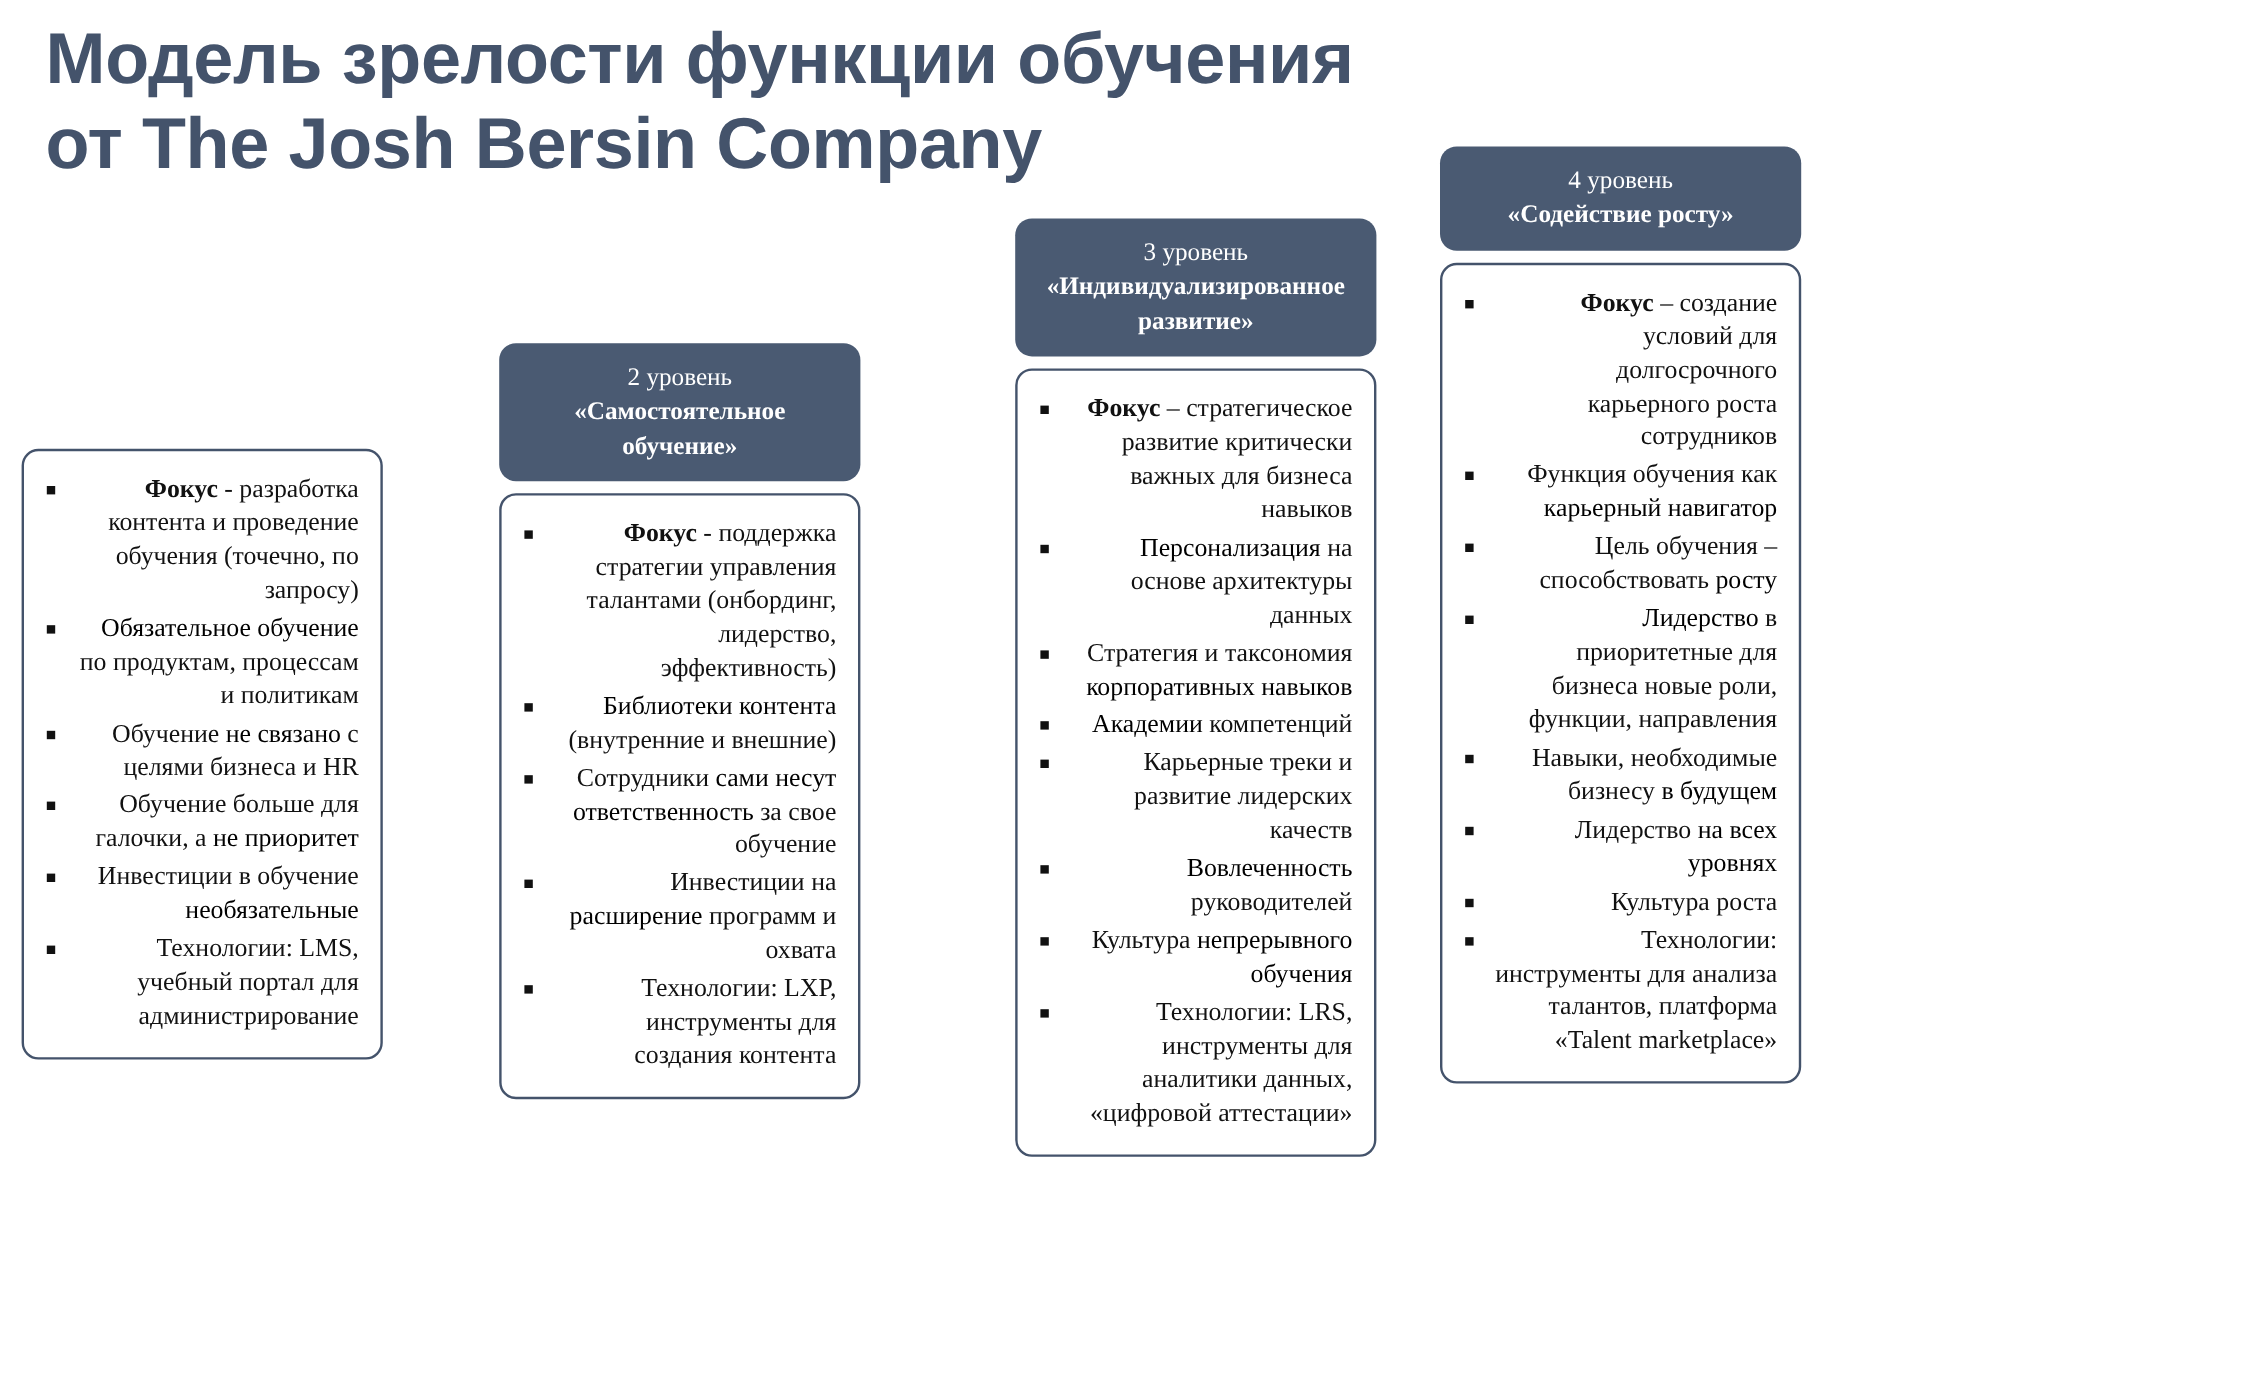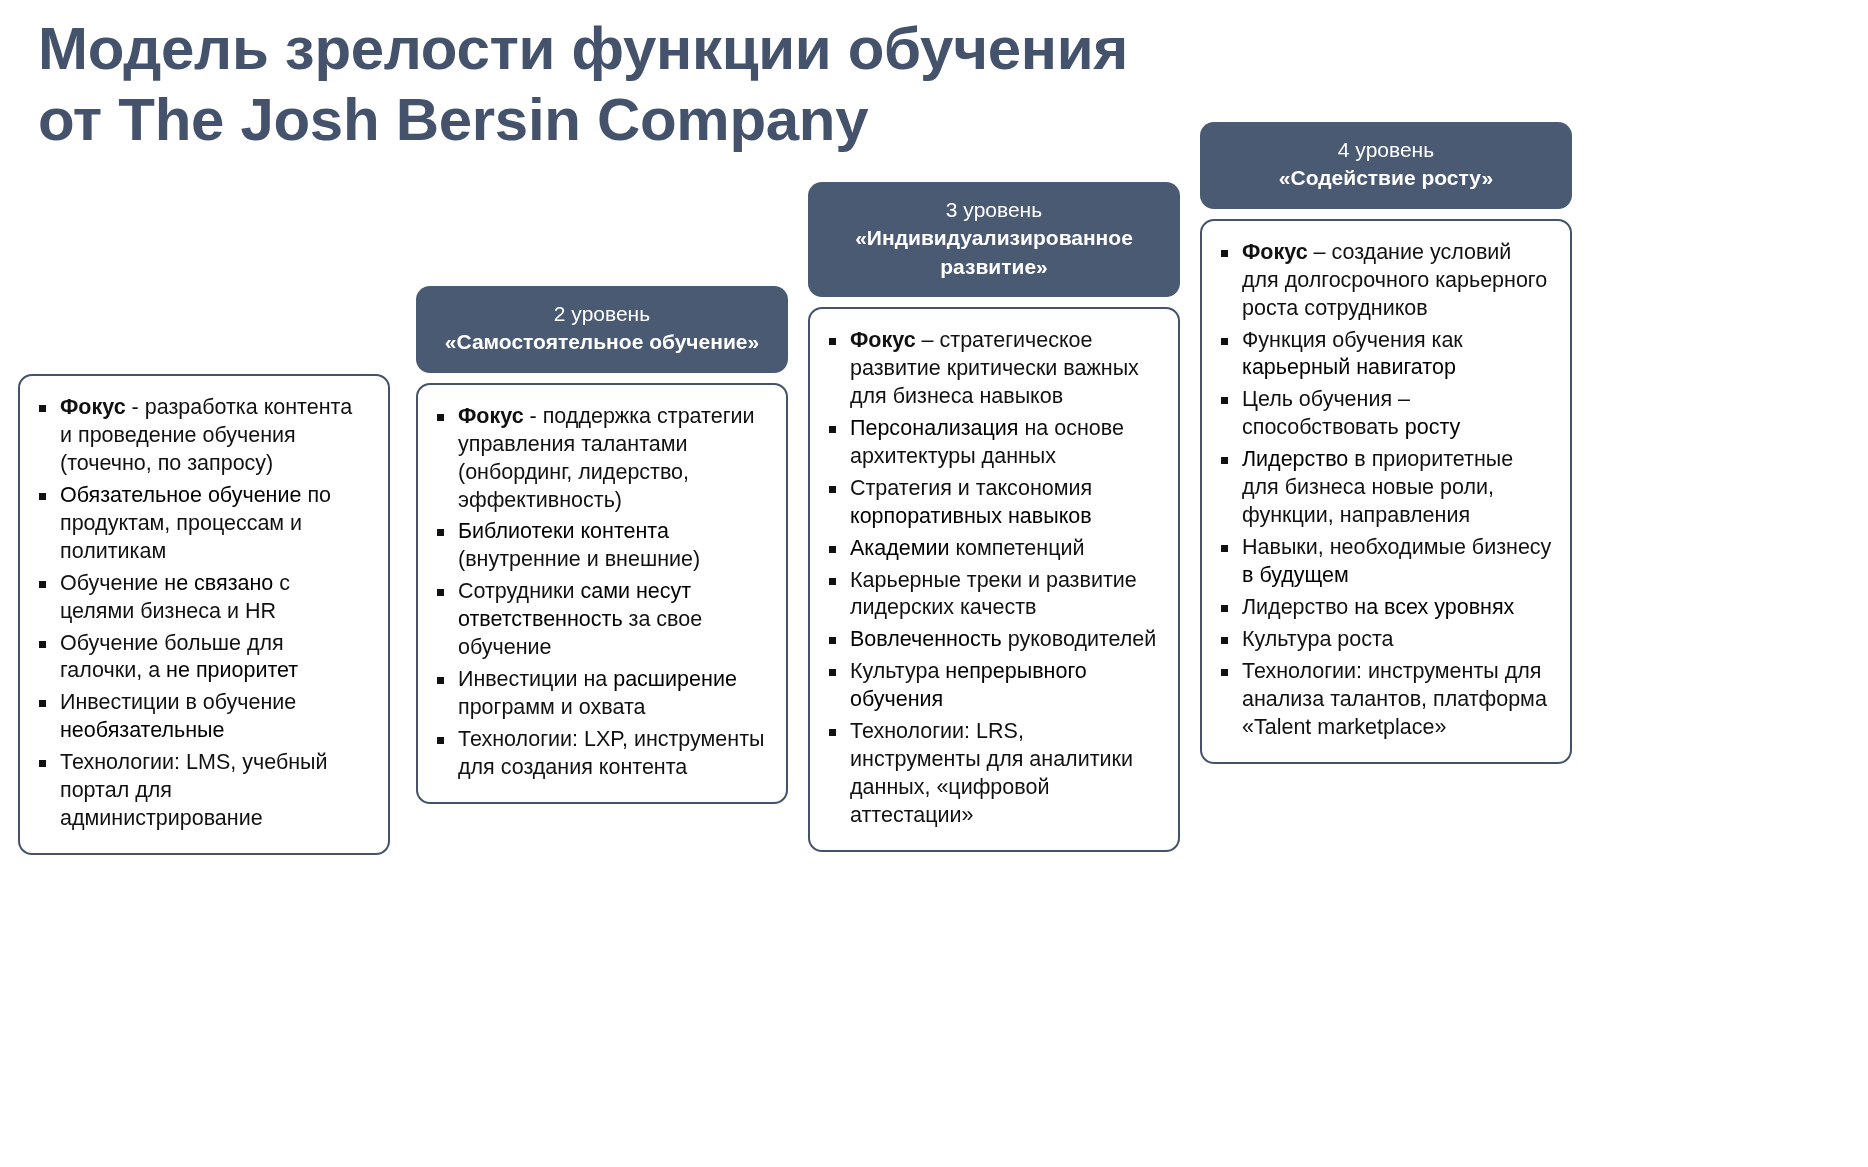--- a/index.html
+++ b/index.html
@@ -25,21 +25,22 @@
     font-size: 60px;
     font-weight: bold;
     line-height: 1.18;
     letter-spacing: -0.3px;
   }
   #title .tline { display: block; white-space: nowrap; }
 
   
   .column {
     position: absolute;
-    width: 372px;
+    width: 301px;
+    font-family: Liberation Serif, serif;
   }
 
   .level-header {
     background: #4a5a72;
     color: #ffffff;
     border-radius: 14px;
     padding: 14px 18px 16px;
     text-align: center;
     box-sizing: border-box;
     width: 100%;
@@ -58,20 +59,21 @@
   }
 
   .level-body {
     margin-top: 10px;
     background: #ffffff;
     border: 2px solid #44536b;
     border-radius: 14px;
     box-sizing: border-box;
     width: 100%;
     padding: 18px 18px 16px 10px;
+    text-align: right;
   }
 
   ul.bullets {
     list-style: none;
     margin: 0;
     padding: 0;
   }
   ul.bullets > li {
     position: relative;
     padding-left: 30px;
@@ -89,21 +91,21 @@
     height: 7px;
     background: #111111;
   }
   .hl { color: #000000; }
   .bold { font-weight: bold; }
 
   
   #col-1 { left: 18px;   top: 364px; }
   #col-2 { left = 0; }
   #col-2 { left: 416px;  top: 286px; }
-  #col-3 { left: 808px;  top: 182px; }
+  #col-3 { left: 846px;  top: 182px; }
   #col-4 { left: 1200px; top: 122px; }
 </style>
 </head>
 <body>
 
 <div id="title">
   <span class="tline">Модель зрелости функции обучения</span>
   <span class="tline">от The Josh Bersin Company</span>
 </div>
 

